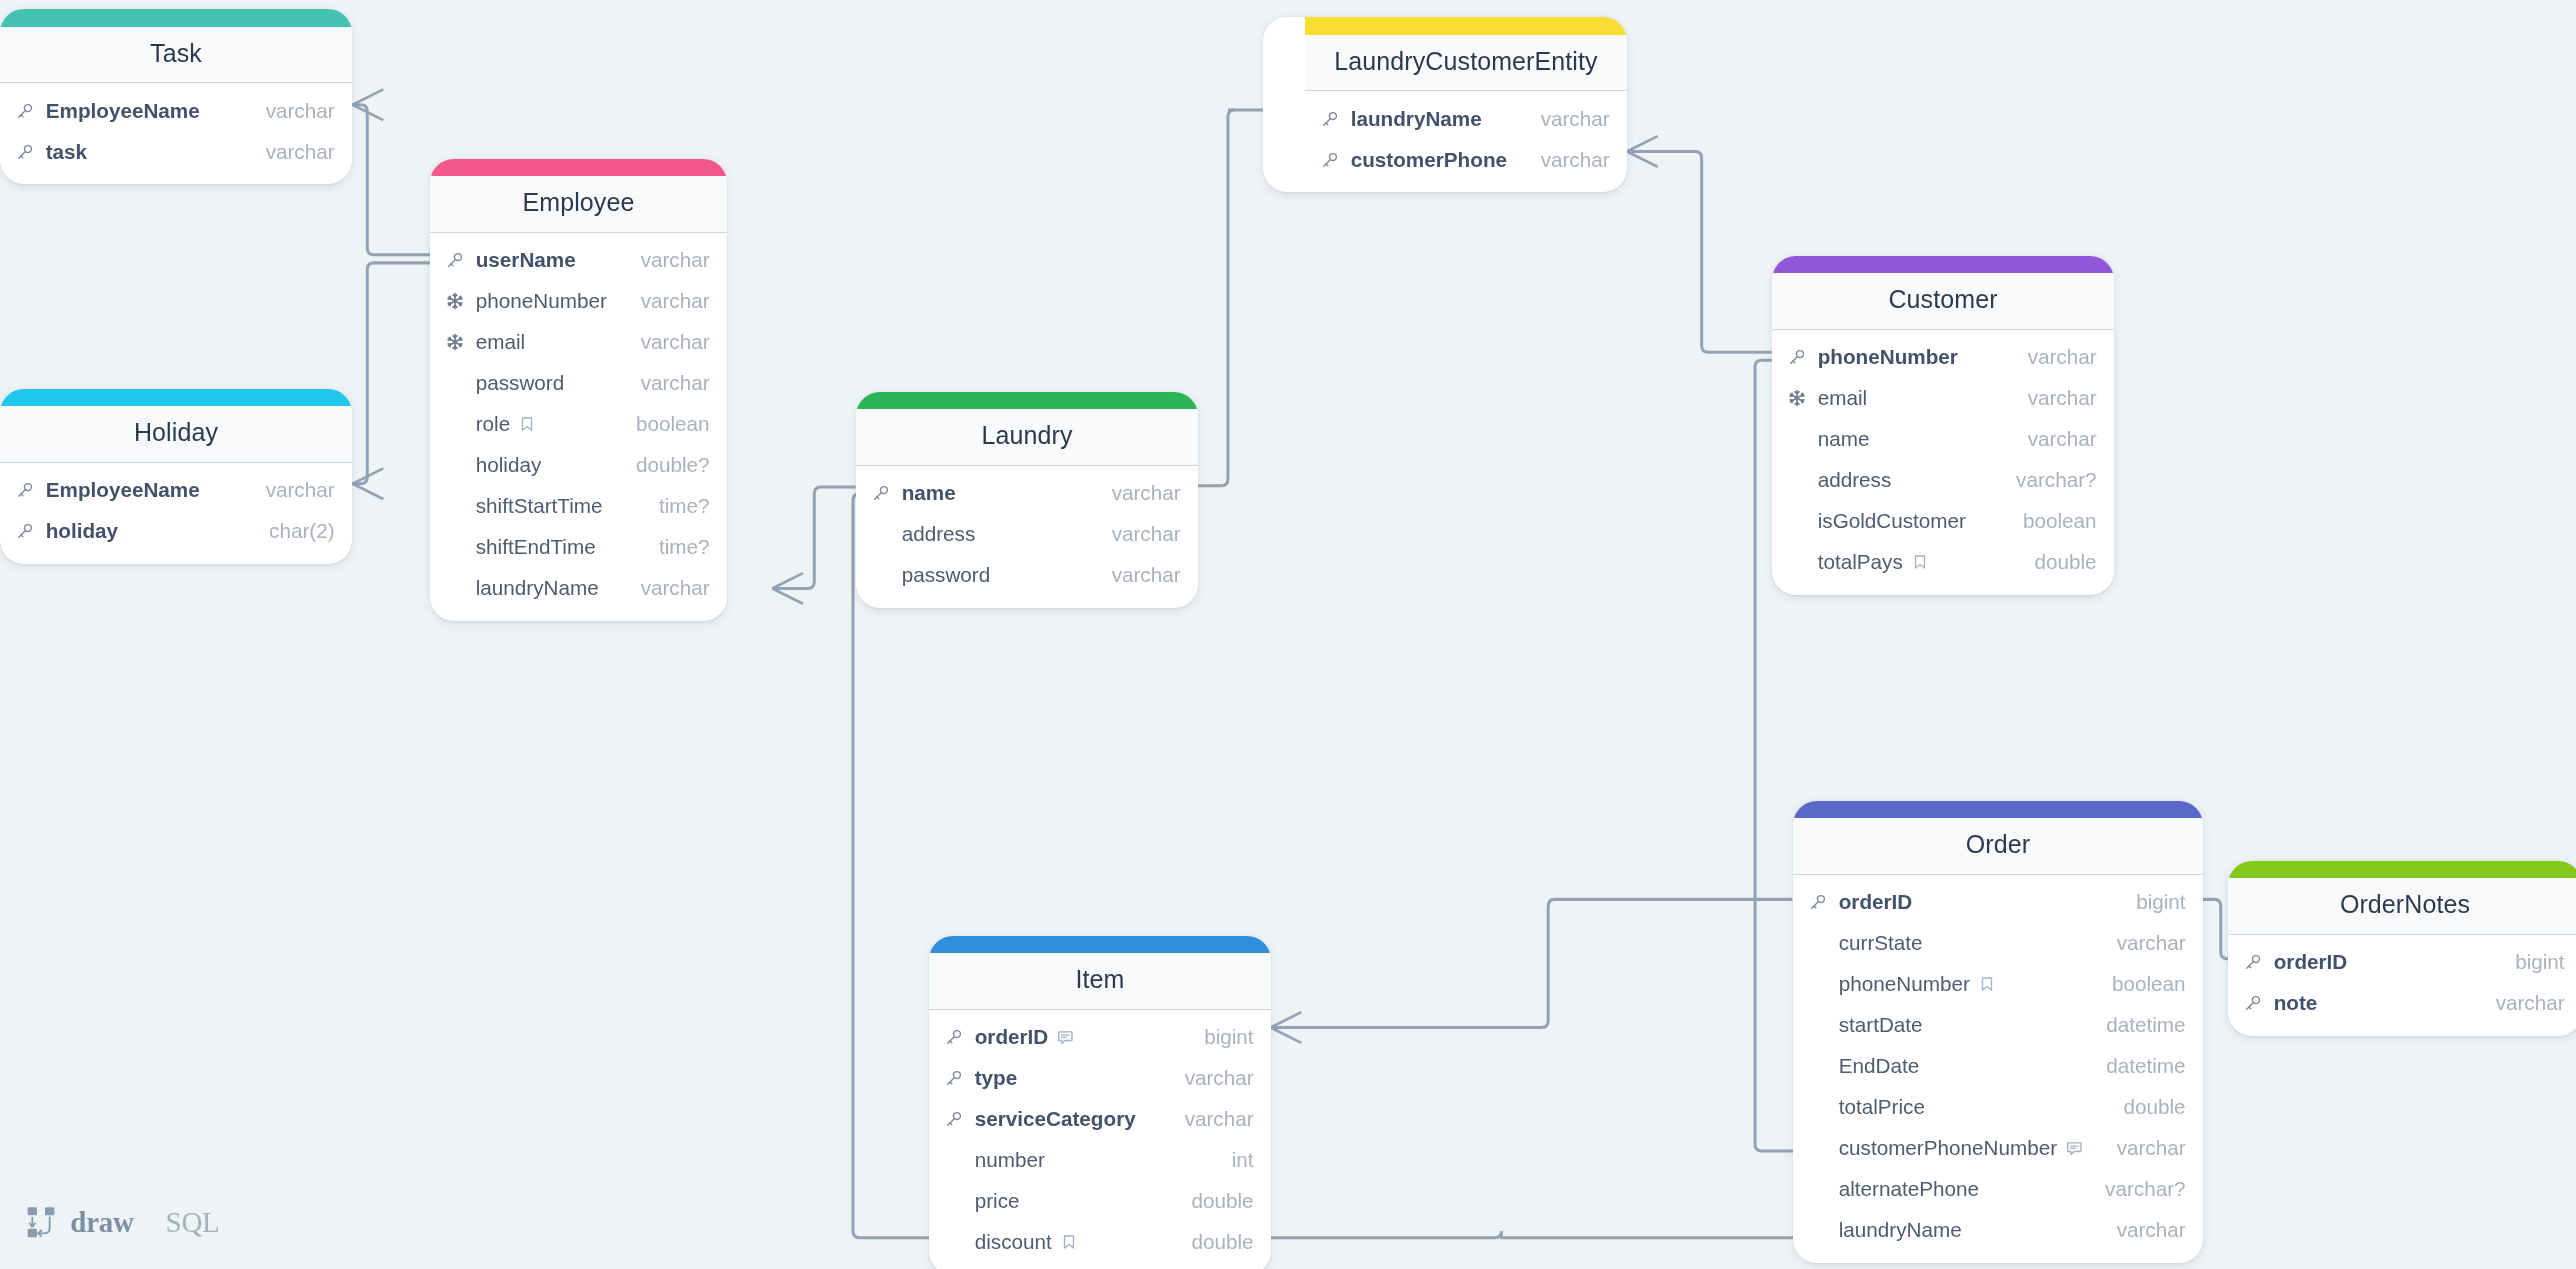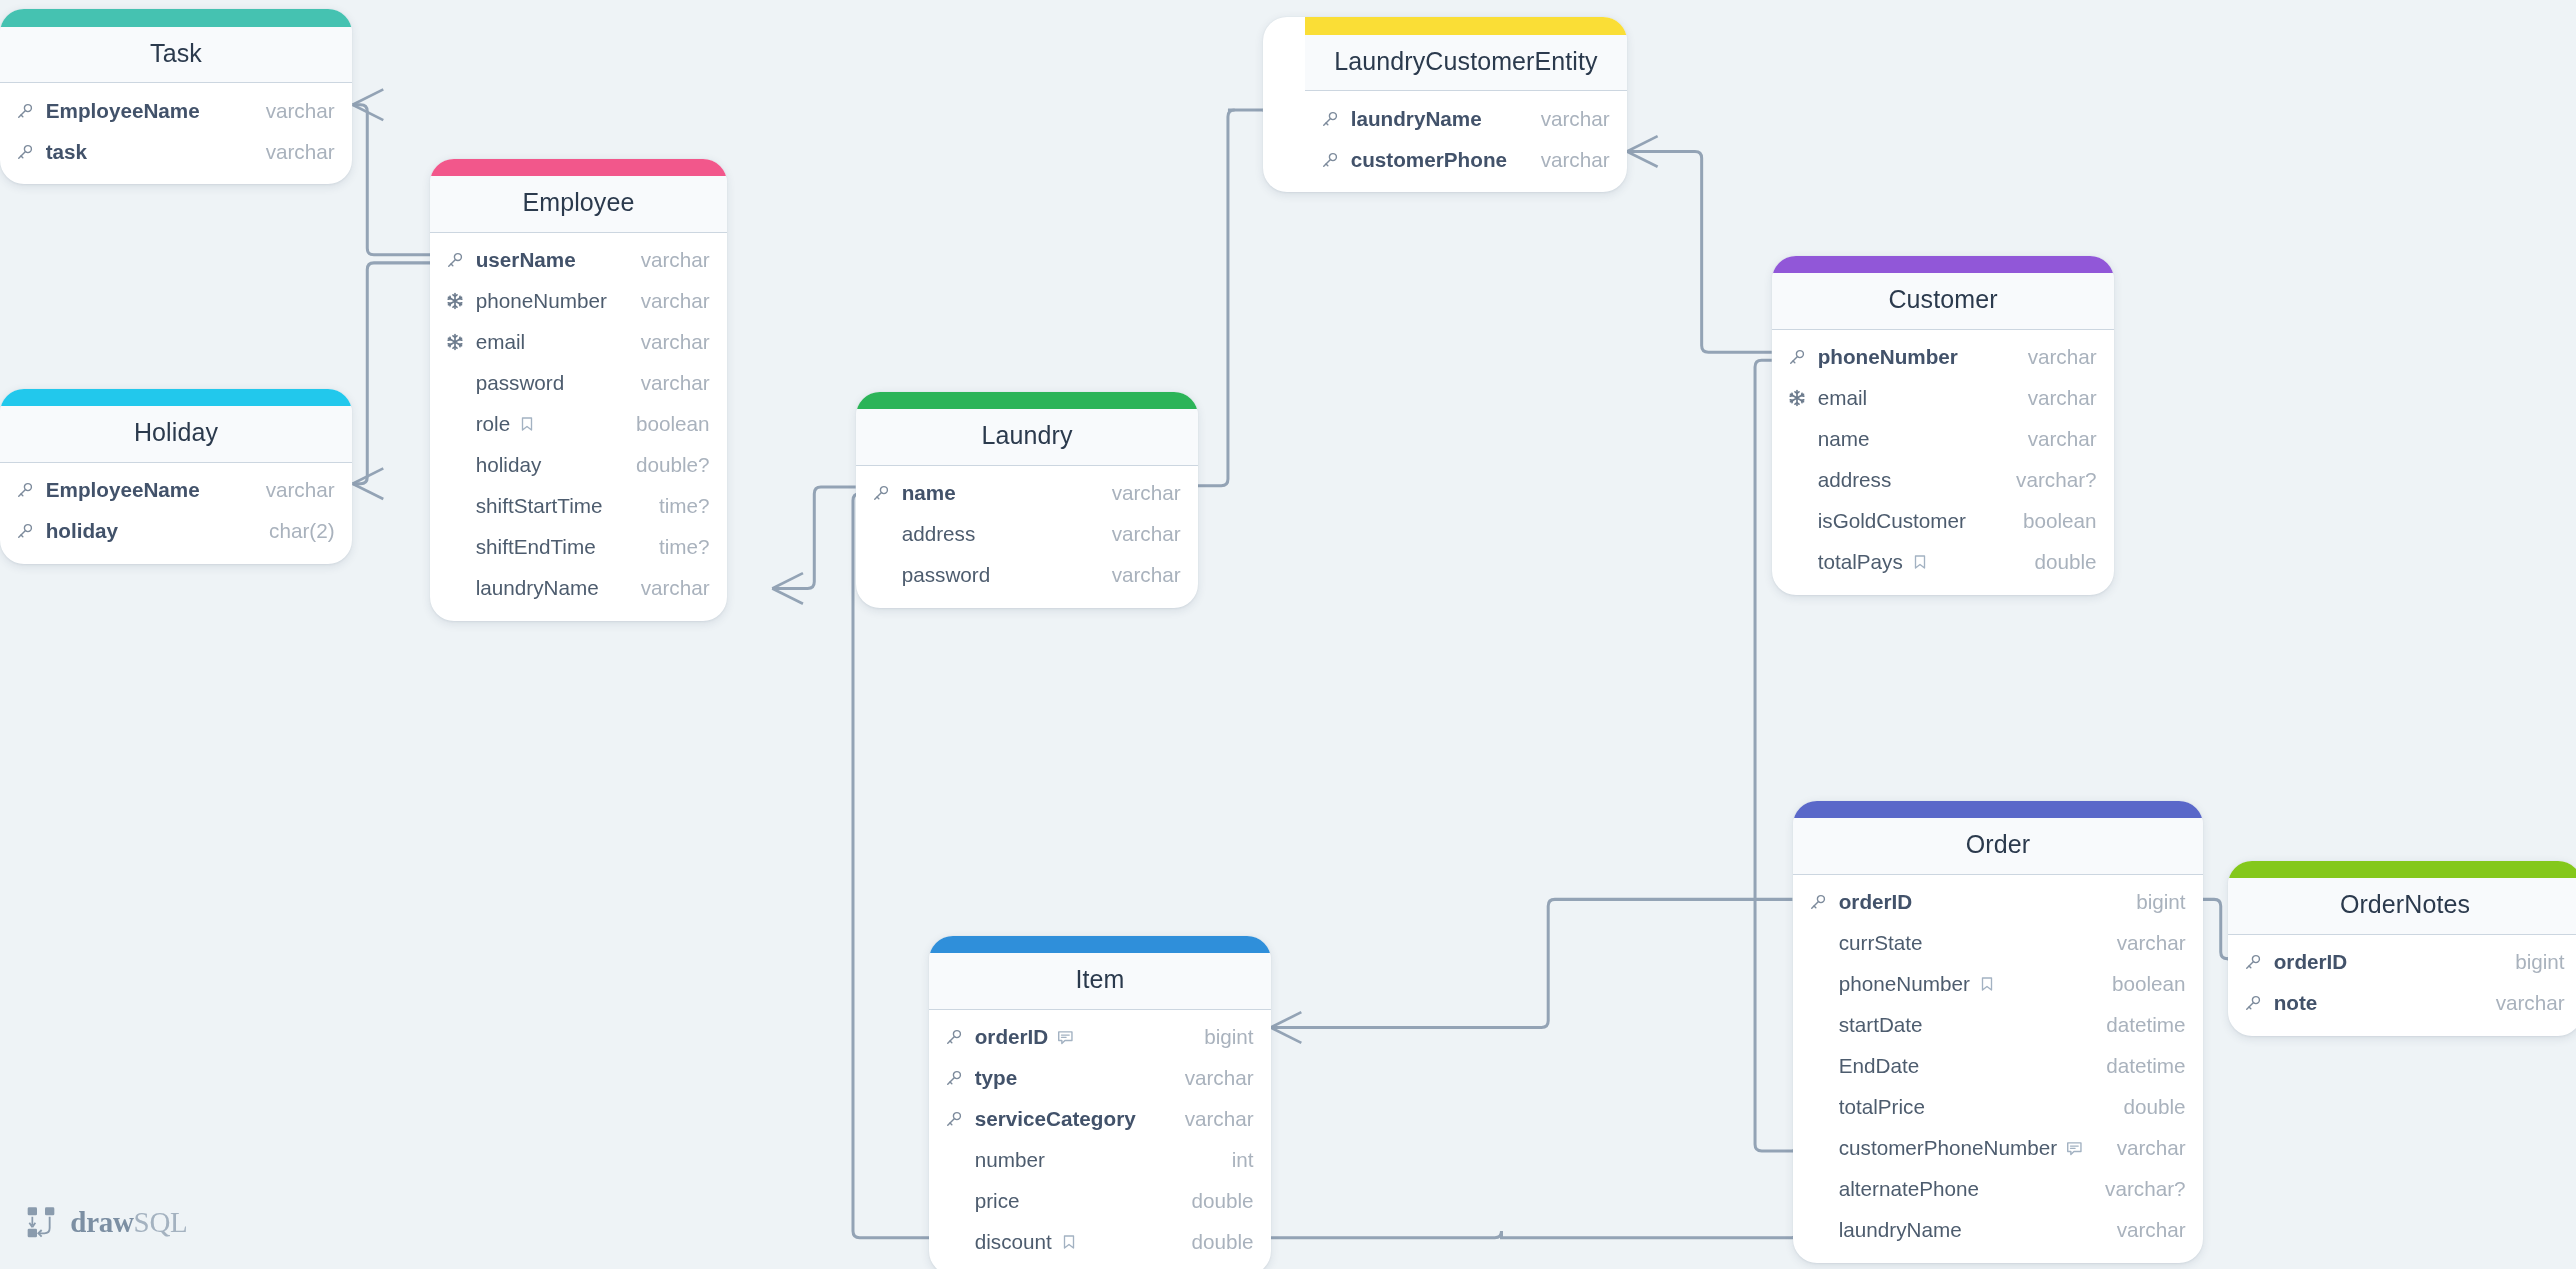--- a/index.html
+++ b/index.html
@@ -57,21 +57,21 @@
 
   
   #logo {
     position: absolute; left: 25px; top: 1204px;
     display: flex; align-items: center; gap: 9.3px;
     z-index: 4;
   }
   #logo .mark { width: 36px; height: 36px; }
   #logo .word { font-size: 29px; letter-spacing: -0.3px; line-height: 1; }
   #logo .word .b { color: #7c8fa3; font-weight: bold; font-family: "Liberation Serif", serif; }
-  #logo .word .l { color: #a4b2c0; font-weight: normal; font-family: "Liberation Serif", serif; }
+  #logo .word .l { color: #a4b2c0; font-weight: normal; font-family: "Liberation Serif", serif; margin-left: 32px; }
 </style>
 </head>
 <body>
 
 <div id="canvas">
 
   <svg id="edges" viewBox="0 0 3860 1902">
 
     <path d="M 645 382 L 560 382 Q 550 382 550 372 L 550 167 Q 550 157 540 157 L 528 157"></path>
     <path class="foot" d="M 528 157 L 574 134"></path>

